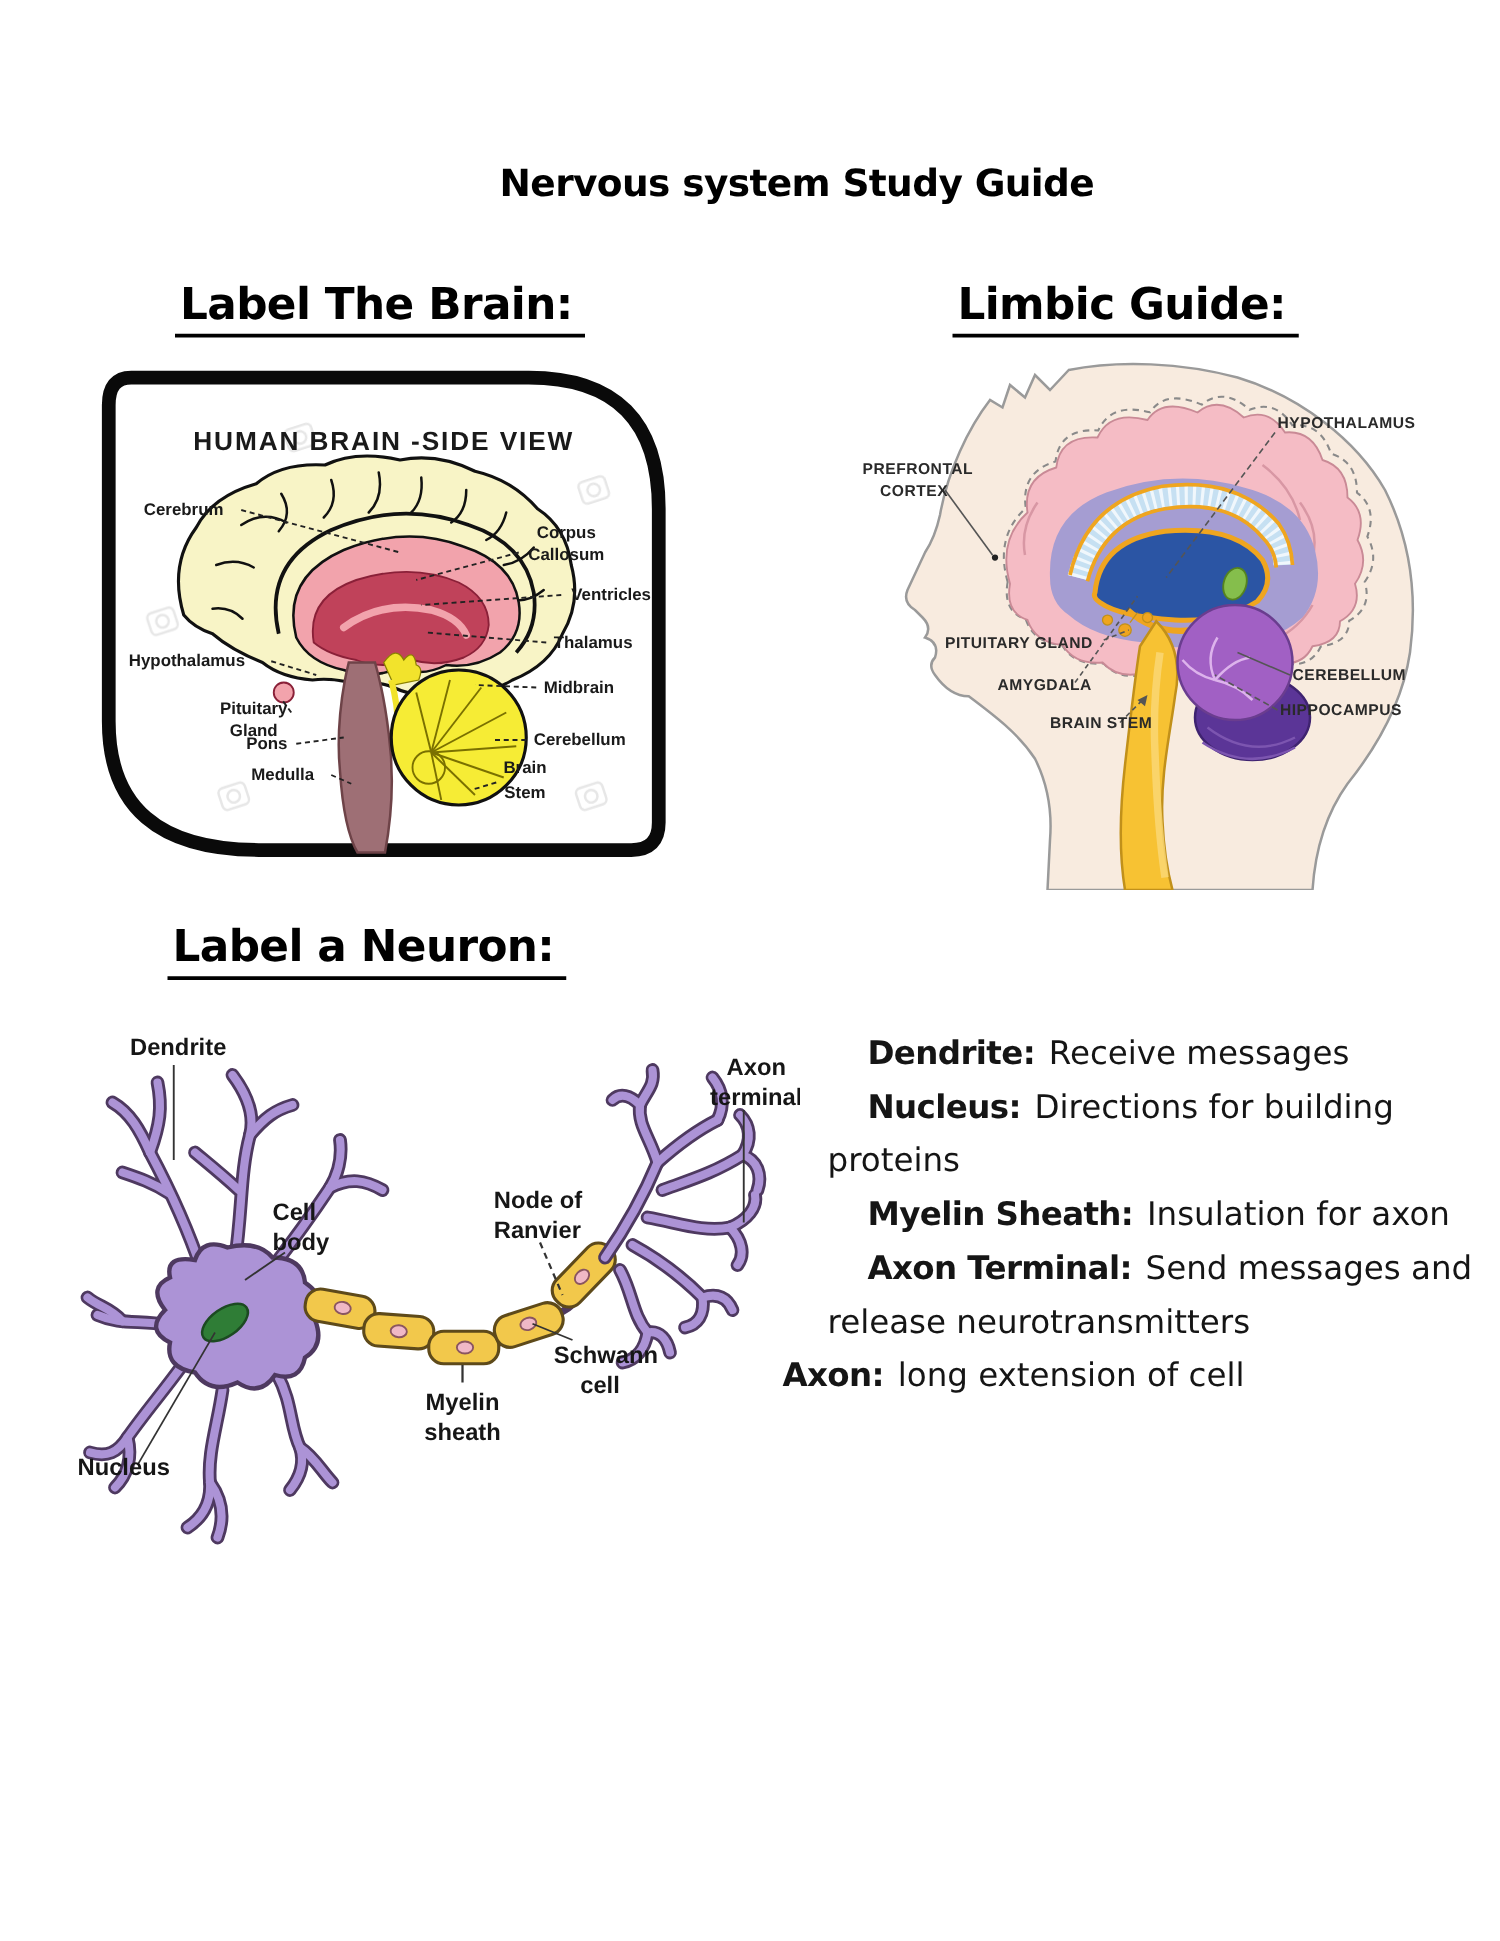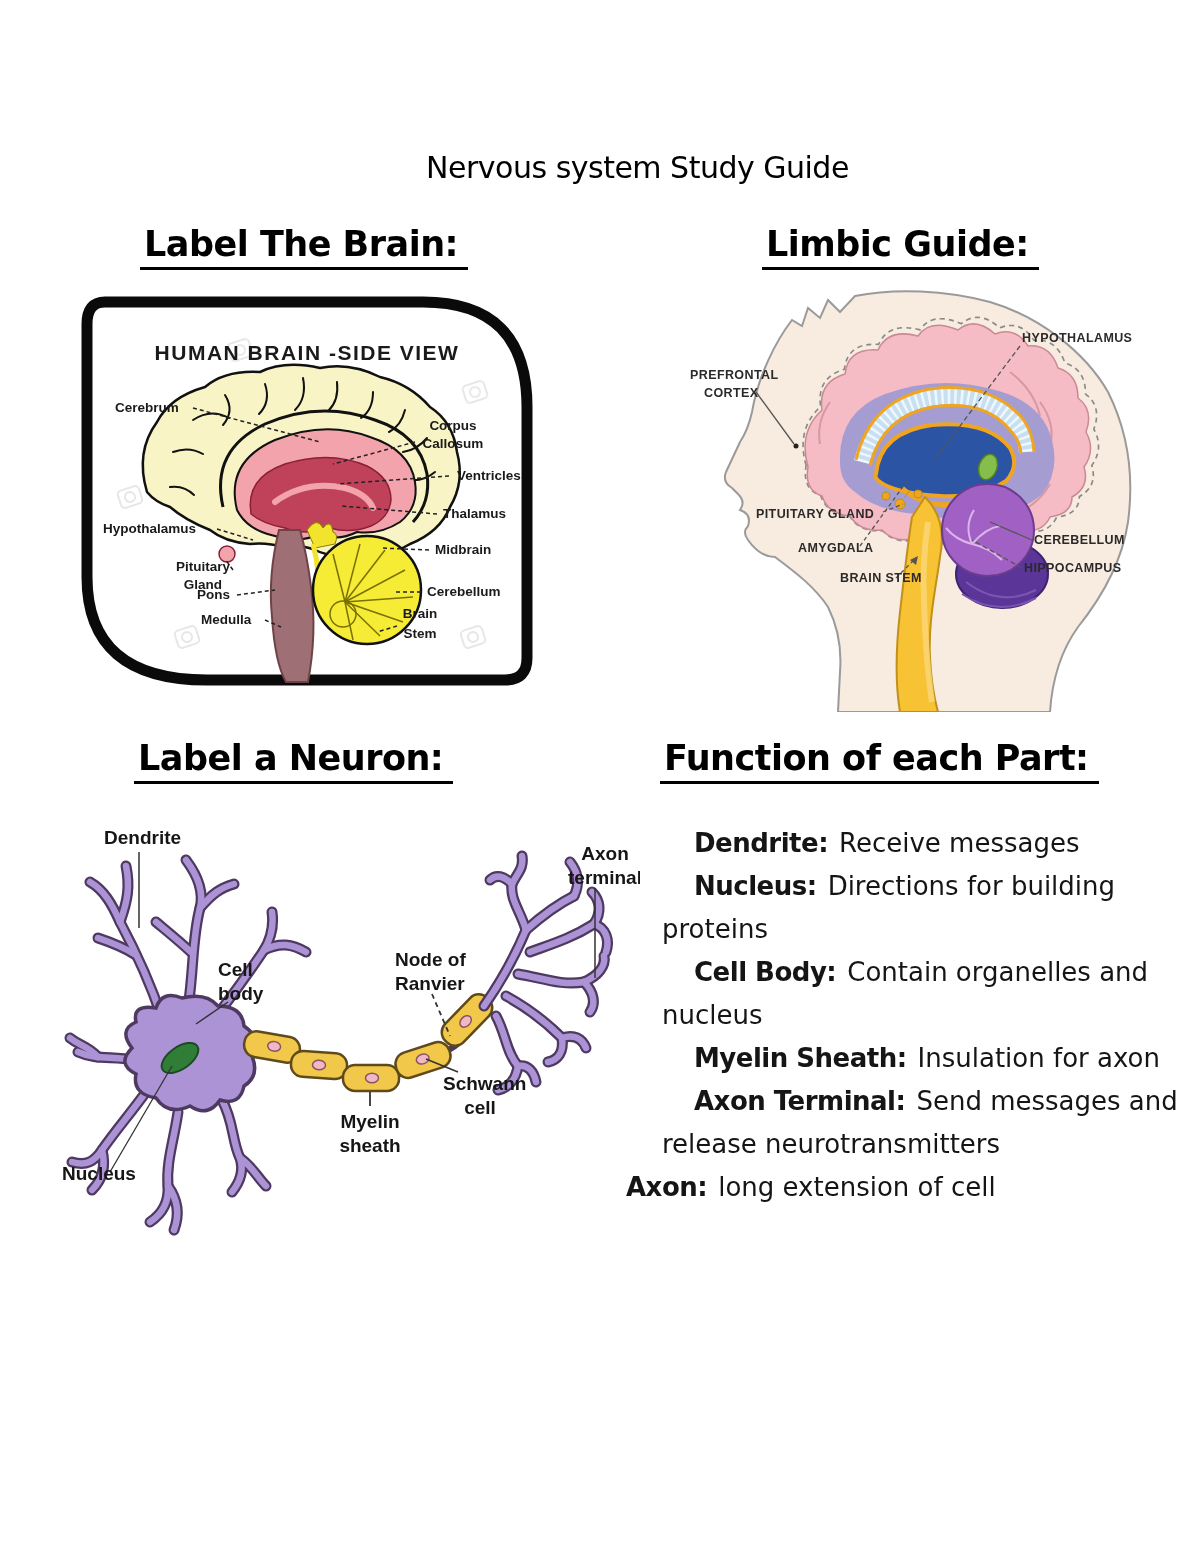--- a/index.html
+++ b/index.html
@@ -1,21 +1,21 @@
 <!DOCTYPE html>
 <html><head>
 <meta charset="utf-8">
 <style>
   html,body{margin:0;padding:0;}
   body{width:1200px;height:1553px;background:#ffffff;position:relative;
        font-family:"DejaVu Sans","Liberation Sans",sans-serif;color:#111;}
   .sheet{position:absolute;inset:0;overflow:hidden;background:#fff;}
 
   .doc-title{position:absolute;top:130px;left:75px;width:1125px;text-align:center;
-             font-size:30px;font-weight:400;letter-spacing:-0.5px;color:#000;margin-top:20px;}
+             font-size:30px;font-weight:700;letter-spacing:-0.5px;color:#000;}
 
   .sec-head{position:absolute;font-size:35px;font-weight:800;color:#000;
             border-bottom:3.5px solid #000;padding:0 10px 3px 4px;letter-spacing:-0.5px;}
   .sec-head.brain{left:140px;top:224px;}
   .sec-head.limbic{left:762px;top:224px;}
   .sec-head.neuron{left:134px;top:738px;}
   .sec-head.functions{left:660px;top:738px;}
 
   .diagram{position:absolute;}
   .diagram.brain{left:75px;top:292px;}
@@ -37,21 +37,20 @@
 </head>
 <body>
 
 <div class="sheet">
 
   <div class="doc-title">Nervous system Study Guide</div>
 
   <div class="sec-head brain">Label The Brain:</div>
   <div class="sec-head limbic">Limbic Guide:</div>
   <div class="sec-head neuron">Label a Neuron:</div>
-  <div class="sec-head functions">Function of each Part:</div>
 
   <svg class="diagram brain" width="460" height="400" viewBox="0 0 460 400">
 
     <path d="M30,10 H348 Q452,10 452,115 V366 Q452,388 430,388 H132 Q12,388 12,285 V32 Q12,10 30,10 Z" fill="#ffffff" stroke="#0a0a0a" stroke-width="11"></path>
 
     <g stroke="#c9c9c9" fill="none" stroke-width="2" opacity="0.45">
       <g transform="translate(165,58) rotate(-18)">
           <rect x="-11" y="-9" width="22" height="18" rx="4"></rect>
           <circle r="5"></circle>
         </g>
@@ -370,23 +369,20 @@
   </svg>
 
   <div class="fn-list">
     <div class="fn-item">
       <span class="term">Dendrite:</span><span class="def">Receive messages</span>
     </div>
     <div class="fn-item">
       <span class="term">Nucleus:</span><span class="def">Directions for building proteins</span>
     </div>
     <div class="fn-item">
-      <span class="term">Cell Body:</span><span class="def">Contain organelles and nucleus</span>
-    </div>
-    <div class="fn-item">
       <span class="term">Myelin Sheath:</span><span class="def">Insulation for axon</span>
     </div>
     <div class="fn-item">
       <span class="term">Axon Terminal:</span><span class="def">Send messages and release neurotransmitters</span>
     </div>
     <div class="fn-item axon">
       <span class="term">Axon:</span><span class="def">long extension of cell</span>
     </div>
   </div>
 

